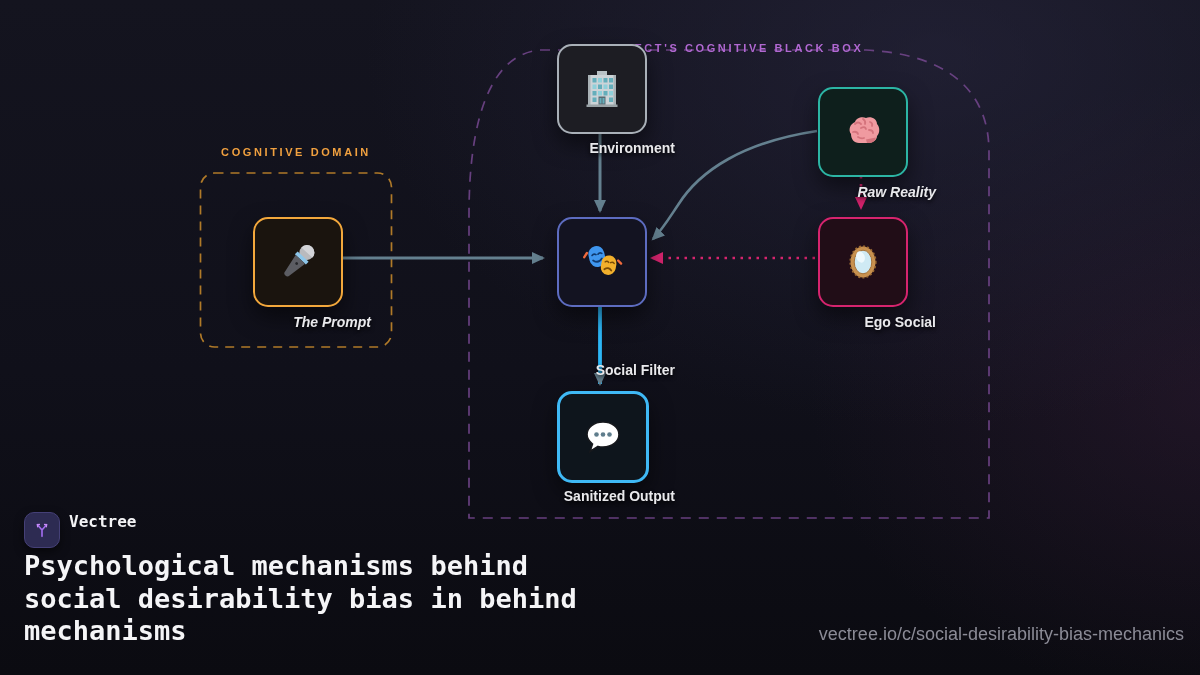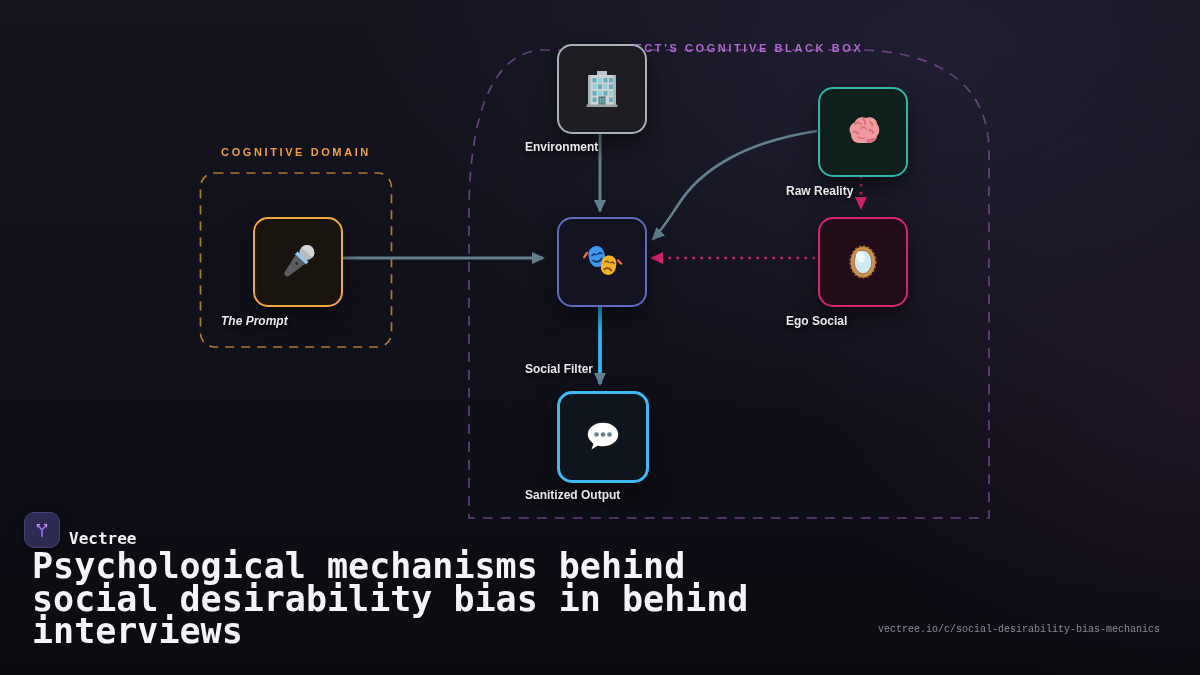--- a/index.html
+++ b/index.html
@@ -24,48 +24,48 @@
     display:flex;align-items:center;justify-content:center;
     box-shadow:0 10px 22px rgba(0,0,0,.5);
   }
   .node-environment{left:557px;top:44px;background:#1d1d23;border:2px solid #a9b0b8;}
   .node-raw-reality{left:818px;top:87px;background:#0e1f1c;border:2px solid #2cb5a4;}
   .node-the-prompt{left:253px;top:217px;background:#1a140e;border:2.5px solid #f3a83c;}
   .node-social-filter{left:557px;top:217px;background:#131321;border:2px solid #5d6cc0;}
   .node-ego-defense{left:818px;top:217px;background:#210d17;border:2px solid #d6246e;}
   .node-sanitized-output{left:557px;top:391px;background:#0e151c;border:3px solid #3fb9f5;}
   .node-label{
-    position:absolute;z-index:3;width:150px;text-align:left;
-    font-size:12px;font-weight:bold;color:#e9e9ec;
+    position:absolute;z-index:3;width:150px;text-align:right;
+    font-size:14px;font-weight:bold;color:#e9e9ec;
     text-shadow:0 2px 4px rgba(0,0,0,.9);
   }
   .nl-environment{left:525px;top:140px;}
-  .nl-raw-reality{left:786px;top:184px;}
+  .nl-raw-reality{left:786px;top:184px;font-style:italic;}
   .nl-the-prompt{left:221px;top:314px;font-style:italic;}
   .nl-social-filter{left:525px;top:314px;margin-top:48px;}
   .nl-ego-defense{left:786px;top:314px;}
   .nl-sanitized-output{left:525px;top:488px;}
-  .footer-brand{position:absolute;left:24px;top:512px;z-index:4;display:flex;align-items:flex-end;gap:9px;}
+  .footer-brand{position:absolute;left:24px;top:512px;z-index:4;display:flex;align-items:flex-start;gap:9px;}
   .brand-logo{
     width:34px;height:34px;border-radius:10px;background:#2d2b52;
     border:1px solid #454077;display:flex;align-items:center;justify-content:center;
     box-shadow:0 4px 10px rgba(0,0,0,.5);
   }
   .brand-name{
     font-family:"DejaVu Sans Mono",monospace;font-weight:bold;
     font-size:16px;color:#f3f3f5;
   }
   .page-title{
-    position:absolute;left:32px;top:550px;z-index:4;
+    position:absolute;left:24px;top:550px;z-index:4;
     font-family:"DejaVu Sans Mono",monospace;font-weight:bold;
-    font-size:35px;line-height:32.5px;color:#f5f5f7;white-space:nowrap;
+    font-size:27px;line-height:32.5px;color:#f5f5f7;white-space:nowrap;
   }
   .footer-url{
-    position:absolute;right:40px;top:624px;z-index:4;
-    font-family:Liberation Mono, monospace;font-size:10px;color:#8b8b96;
+    position:absolute;right:16px;top:624px;z-index:4;
+    font-family:Liberation Sans, sans-serif;font-size:18px;color:#8b8b96;
   }
 </style>
 </head>
 <body>
 
 <div class="canvas">
 
   <svg class="edges-layer" width="1200" height="675" viewBox="0 0 1200 675">
     <defs>
       <marker id="ah-slate" markerUnits="userSpaceOnUse" markerWidth="15" markerHeight="13" refX="11" refY="6" orient="auto">
@@ -206,18 +206,18 @@
           <path d="M20.6,9.2 L23.5,9.5 L23.2,12.4" stroke-width="1.8" stroke="#c78cf7"></path>
         </g>
       </svg>
     </div>
     <div class="brand-name">Vectree</div>
   </div>
 
   <div class="page-title">
     <div>Psychological mechanisms behind</div>
     <div>social desirability bias in behind</div>
-    <div>interviews</div>
+    <div>mechanisms</div>
   </div>
 
   <div class="footer-url">vectree.io/c/social-desirability-bias-mechanics</div>
 
 </div>
 
 </body></html>

